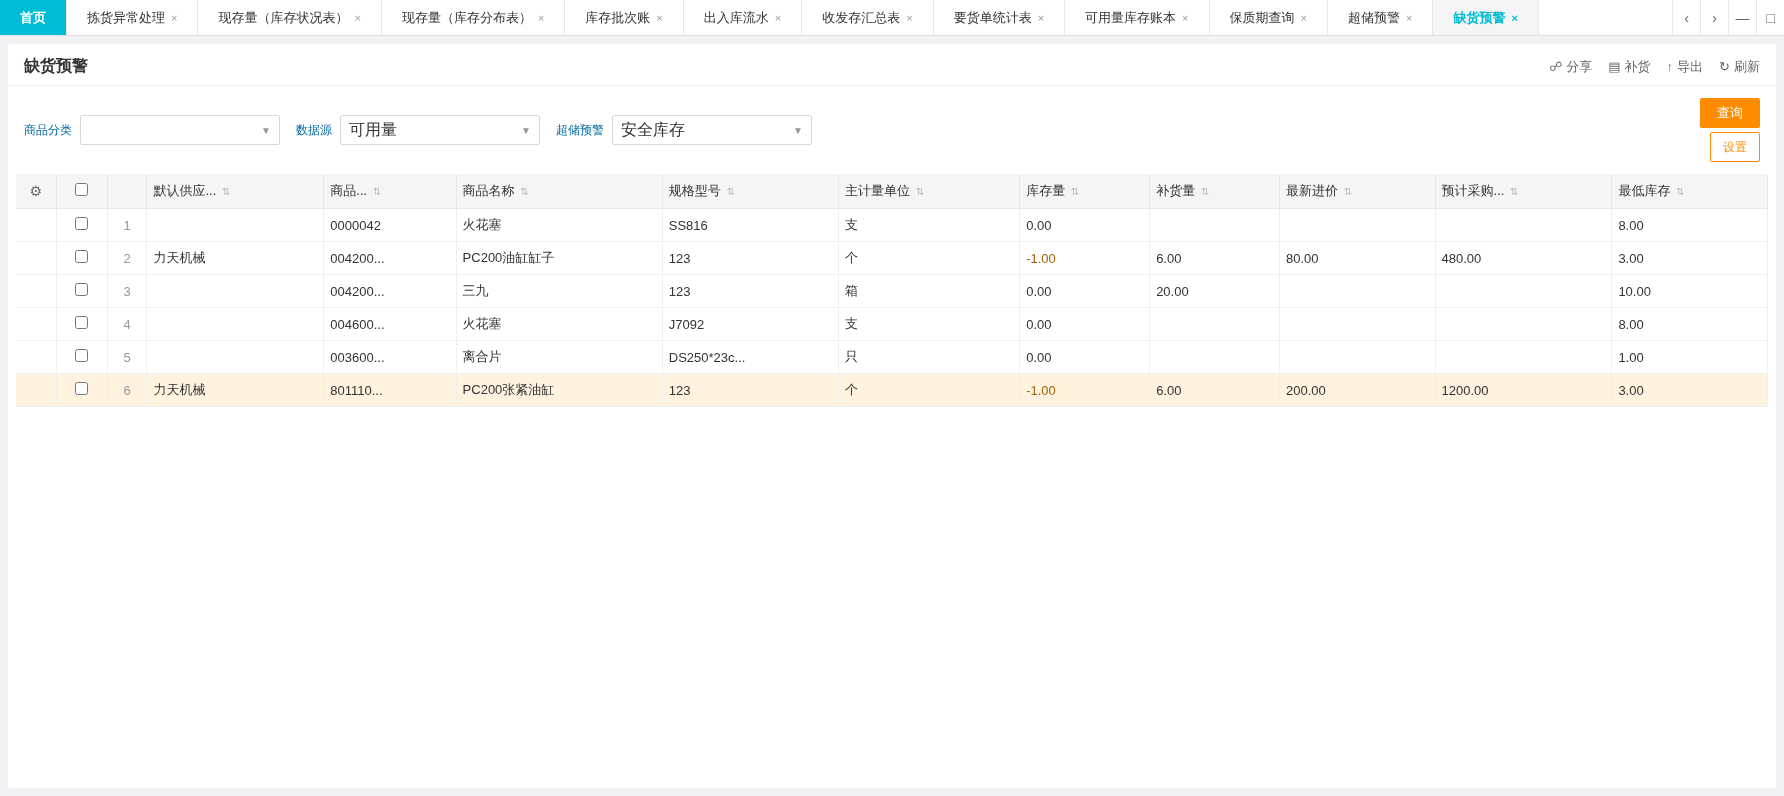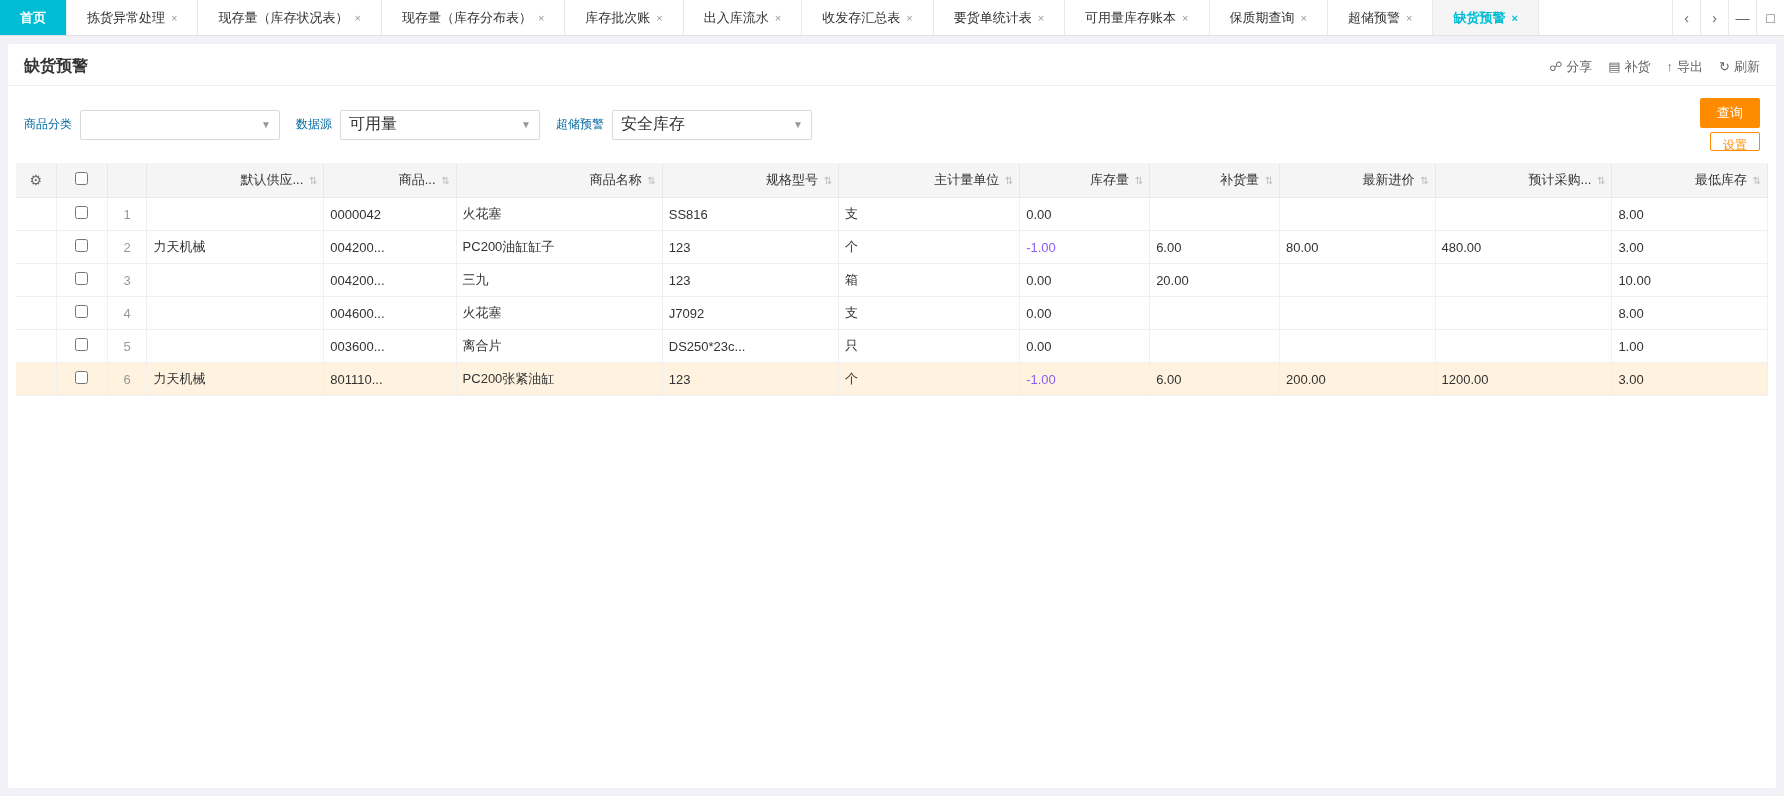--- a/index.html
+++ b/index.html
@@ -149,21 +149,21 @@
       height: 30px;
     }
     .btn-settings {
       background: #fff;
       color: #ff8c00;
       border: 1px solid #ff8c00;
       border-radius: 2px;
       padding: 4px 12px;
       cursor: pointer;
       font-size: 12px;
-      height: 19px;
+      height: 30px;
     }
 
     .action-btns-right {
       margin-left: auto;
       display: flex;
       flex-direction: column;
       gap: 4px;
       align-items: flex-end;
     }
 
@@ -174,21 +174,21 @@
     table {
       width: 100%;
       border-collapse: collapse;
       font-size: 12px;
     }
     thead tr {
       background: #f5f5f5;
     }
     thead th {
       padding: 8px 6px;
-      text-align: right;
+      text-align: left;
       color: #333;
       font-weight: normal;
       border-bottom: 1px solid #e8e8e8;
       border-right: 1px solid #e8e8e8;
       white-space: nowrap;
     }
     thead th.sortable {
       cursor: pointer;
     }
     thead th .sort-arrows {
@@ -219,21 +219,21 @@
       font-size: 14px;
     }
     .checkbox-cell {
       text-align: center;
     }
     input[type="checkbox"] {
       cursor: pointer;
       width: 13px;
       height: 13px;
     }
-    .negative { color: #8b5cf6; }
+    .negative { color: #a16207; }
   </style>
 </head>
 <body>
 
 <div class="tab-bar">
   <div class="tab-item home">
     <span>首页</span>
   </div>
   <div class="tab-item">
     <span>拣货异常处理</span>

